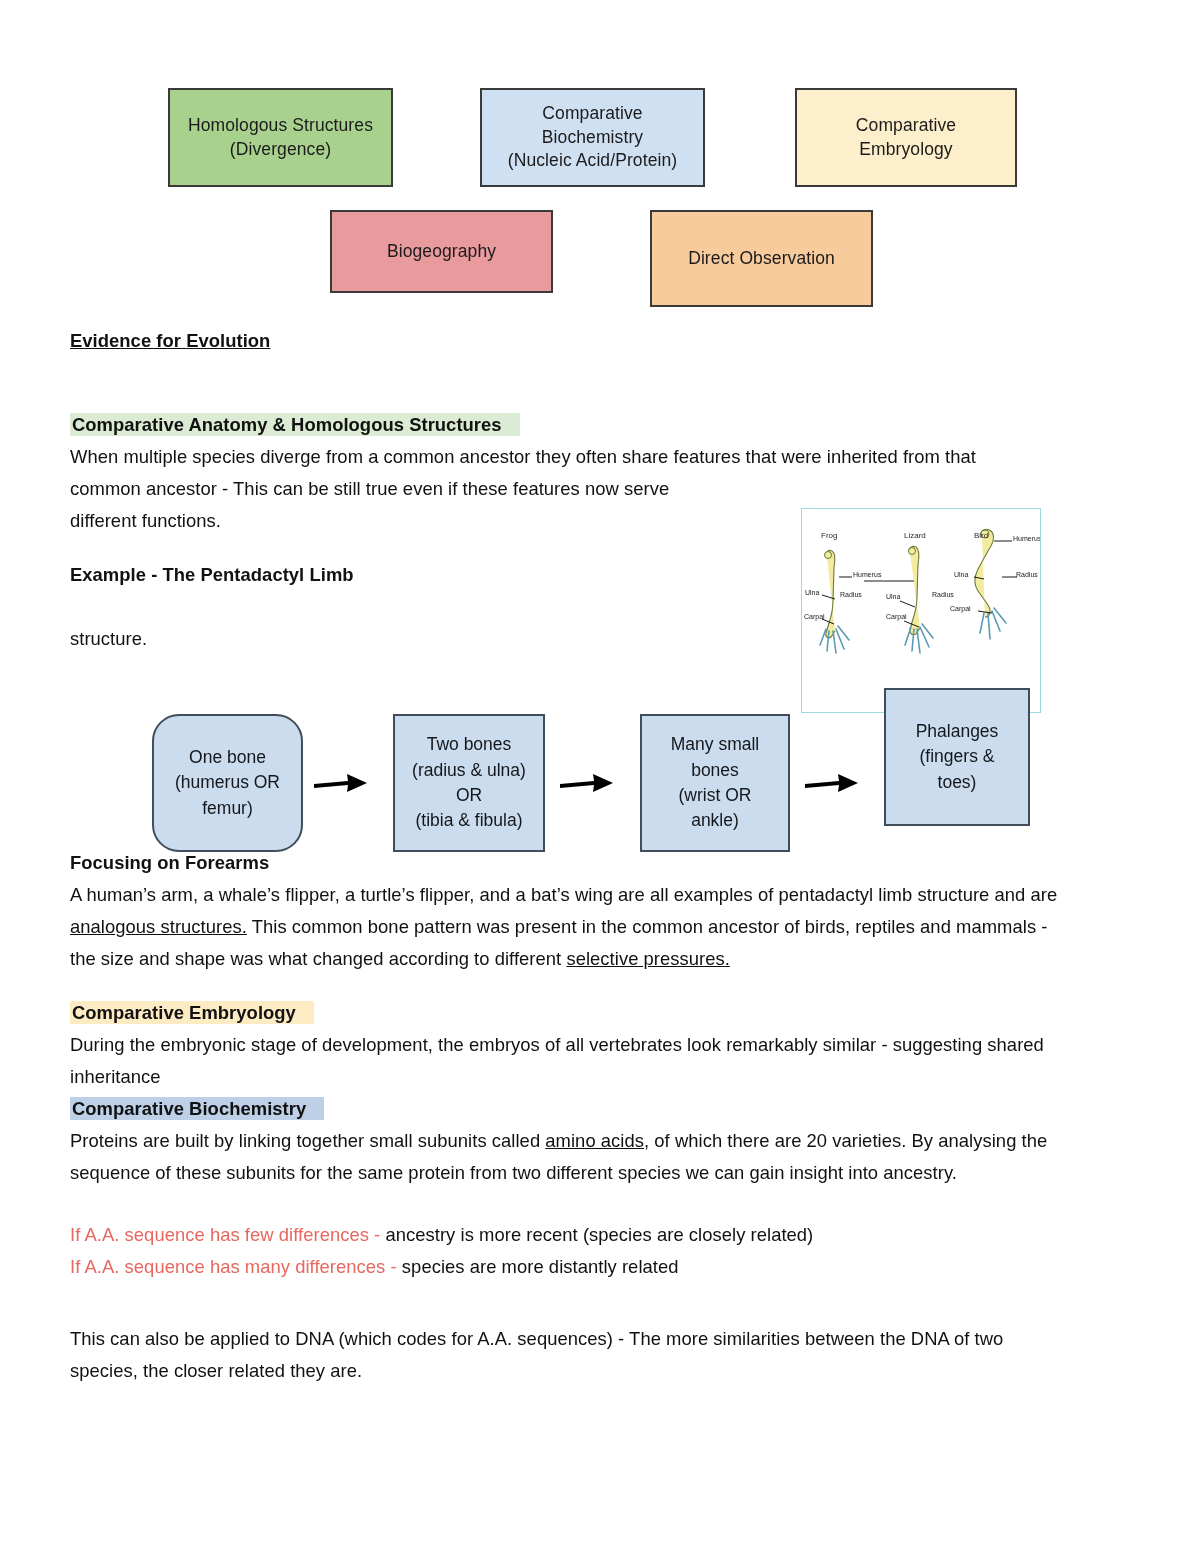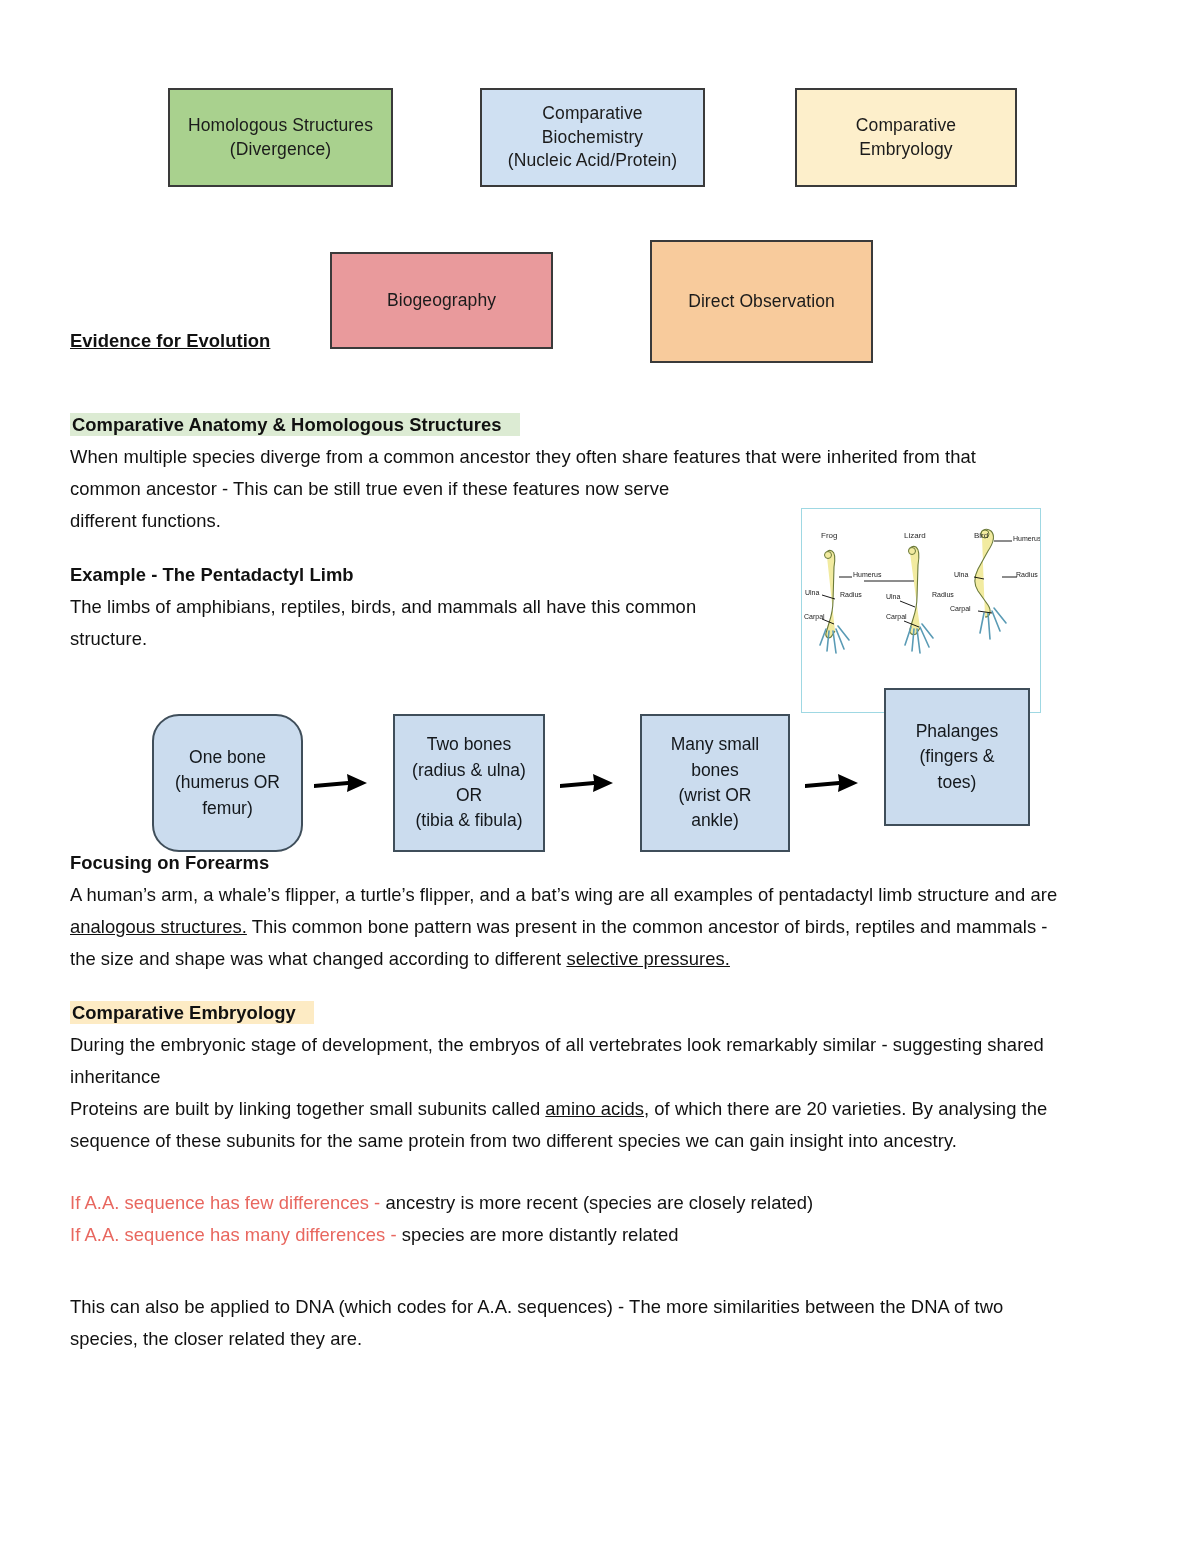--- a/index.html
+++ b/index.html
@@ -132,25 +132,25 @@
     </span>
   </div>
 
   <div class="concept-box" style="left:795px; top:88px; width:222px; height:99px; background:#FDEFCB;">
     <span class="cb-text">
       <span>Comparative</span><br>
       <span>Embryology</span>
     </span>
   </div>
 
-  <div class="concept-box" style="left:330px; top:210px; width:223px; height:97px; background:#E99A9C;margin-top:42px;">
+  <div class="concept-box" style="left:330px; top:210px; width:223px; height:83px; background:#E99A9C;">
     <span class="cb-text">Biogeography</span>
   </div>
 
-  <div class="concept-box" style="left:650px; top:210px; width:223px; height:123px; background:#F8CB9C;margin-top:30px;">
+  <div class="concept-box" style="left:650px; top:210px; width:223px; height:97px; background:#F8CB9C;">
     <span class="cb-text">Direct Observation</span>
   </div>
 
 </div>
 
 <div id="doc-body">
 
   <p class="para">
     <span class="bold u">Evidence for Evolution</span>
   </p>
@@ -168,21 +168,21 @@
     <span>different functions.</span>
   </p>
 
   <div class="spacer-md"></div>
 
   <p class="para">
     <span class="bold">Example - The Pentadactyl Limb</span>
   </p>
 
   <p class="para">
-    <span>The limbs of amphibians, reptiles, birds, and mammals all have this common</span><br>
+    <br>
     <span>structure.</span>
   </p>
 
   <div style="height:192px"></div>
 
   <p class="para">
     <span class="bold">Focusing on Forearms</span>
   </p>
 
   <p class="para">
@@ -195,20 +195,23 @@
 
   <p class="para">
     <span class="heading-hl hl-yellow">Comparative Embryology</span>
   </p>
 
   <p class="para">
     <span>During the embryonic stage of development, the embryos of all vertebrates look remarkably similar - suggesting shared</span><br>
     <span>inheritance</span>
   </p>
 
+  <p class="para">
+    <span class="heading-hl hl-blue">Comparative Biochemistry</span>
+  </p>
 
   <p class="para">
     <span>Proteins are built by linking together small subunits called </span><span class="u">amino acids</span><span>, of which there are 20 varieties. By analysing the</span><br>
     <span>sequence of these subunits for the same protein from two different species we can gain insight into ancestry.</span>
   </p>
 
   <div class="spacer-lg"></div>
 
   <p class="para">
     <span class="red">If A.A. sequence has few differences - </span><span>ancestry is more recent (species are closely related)</span>

